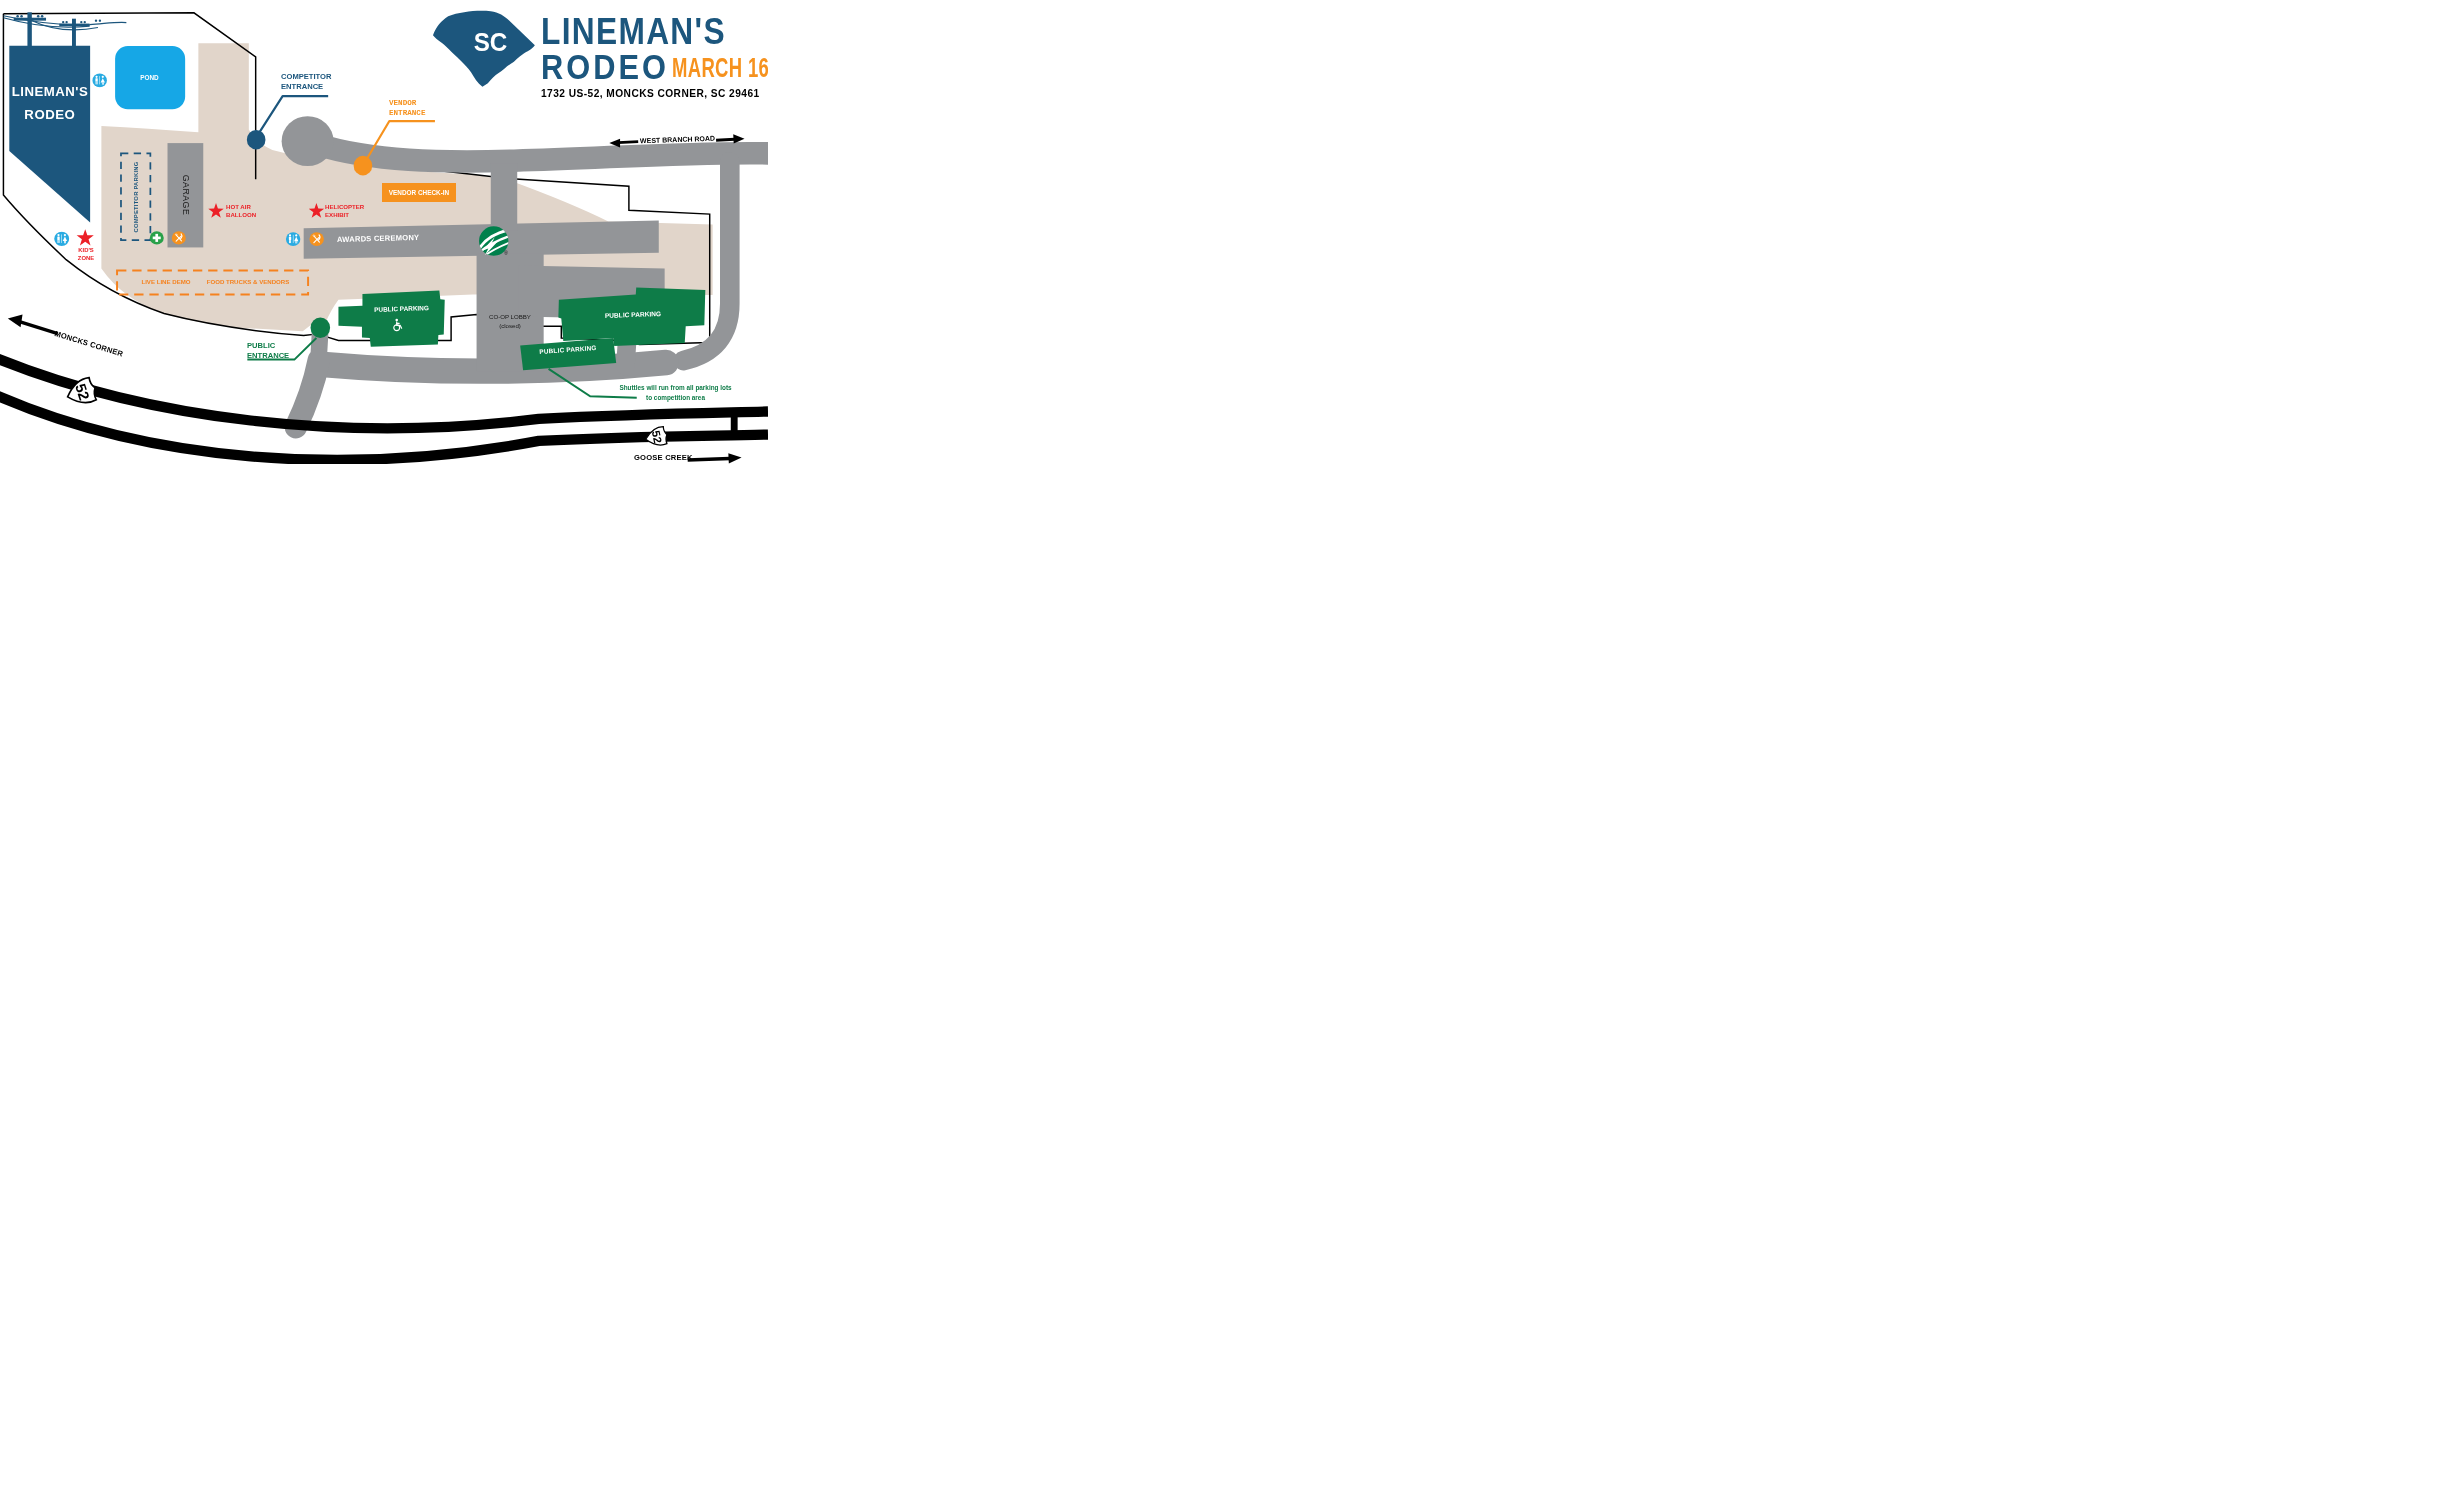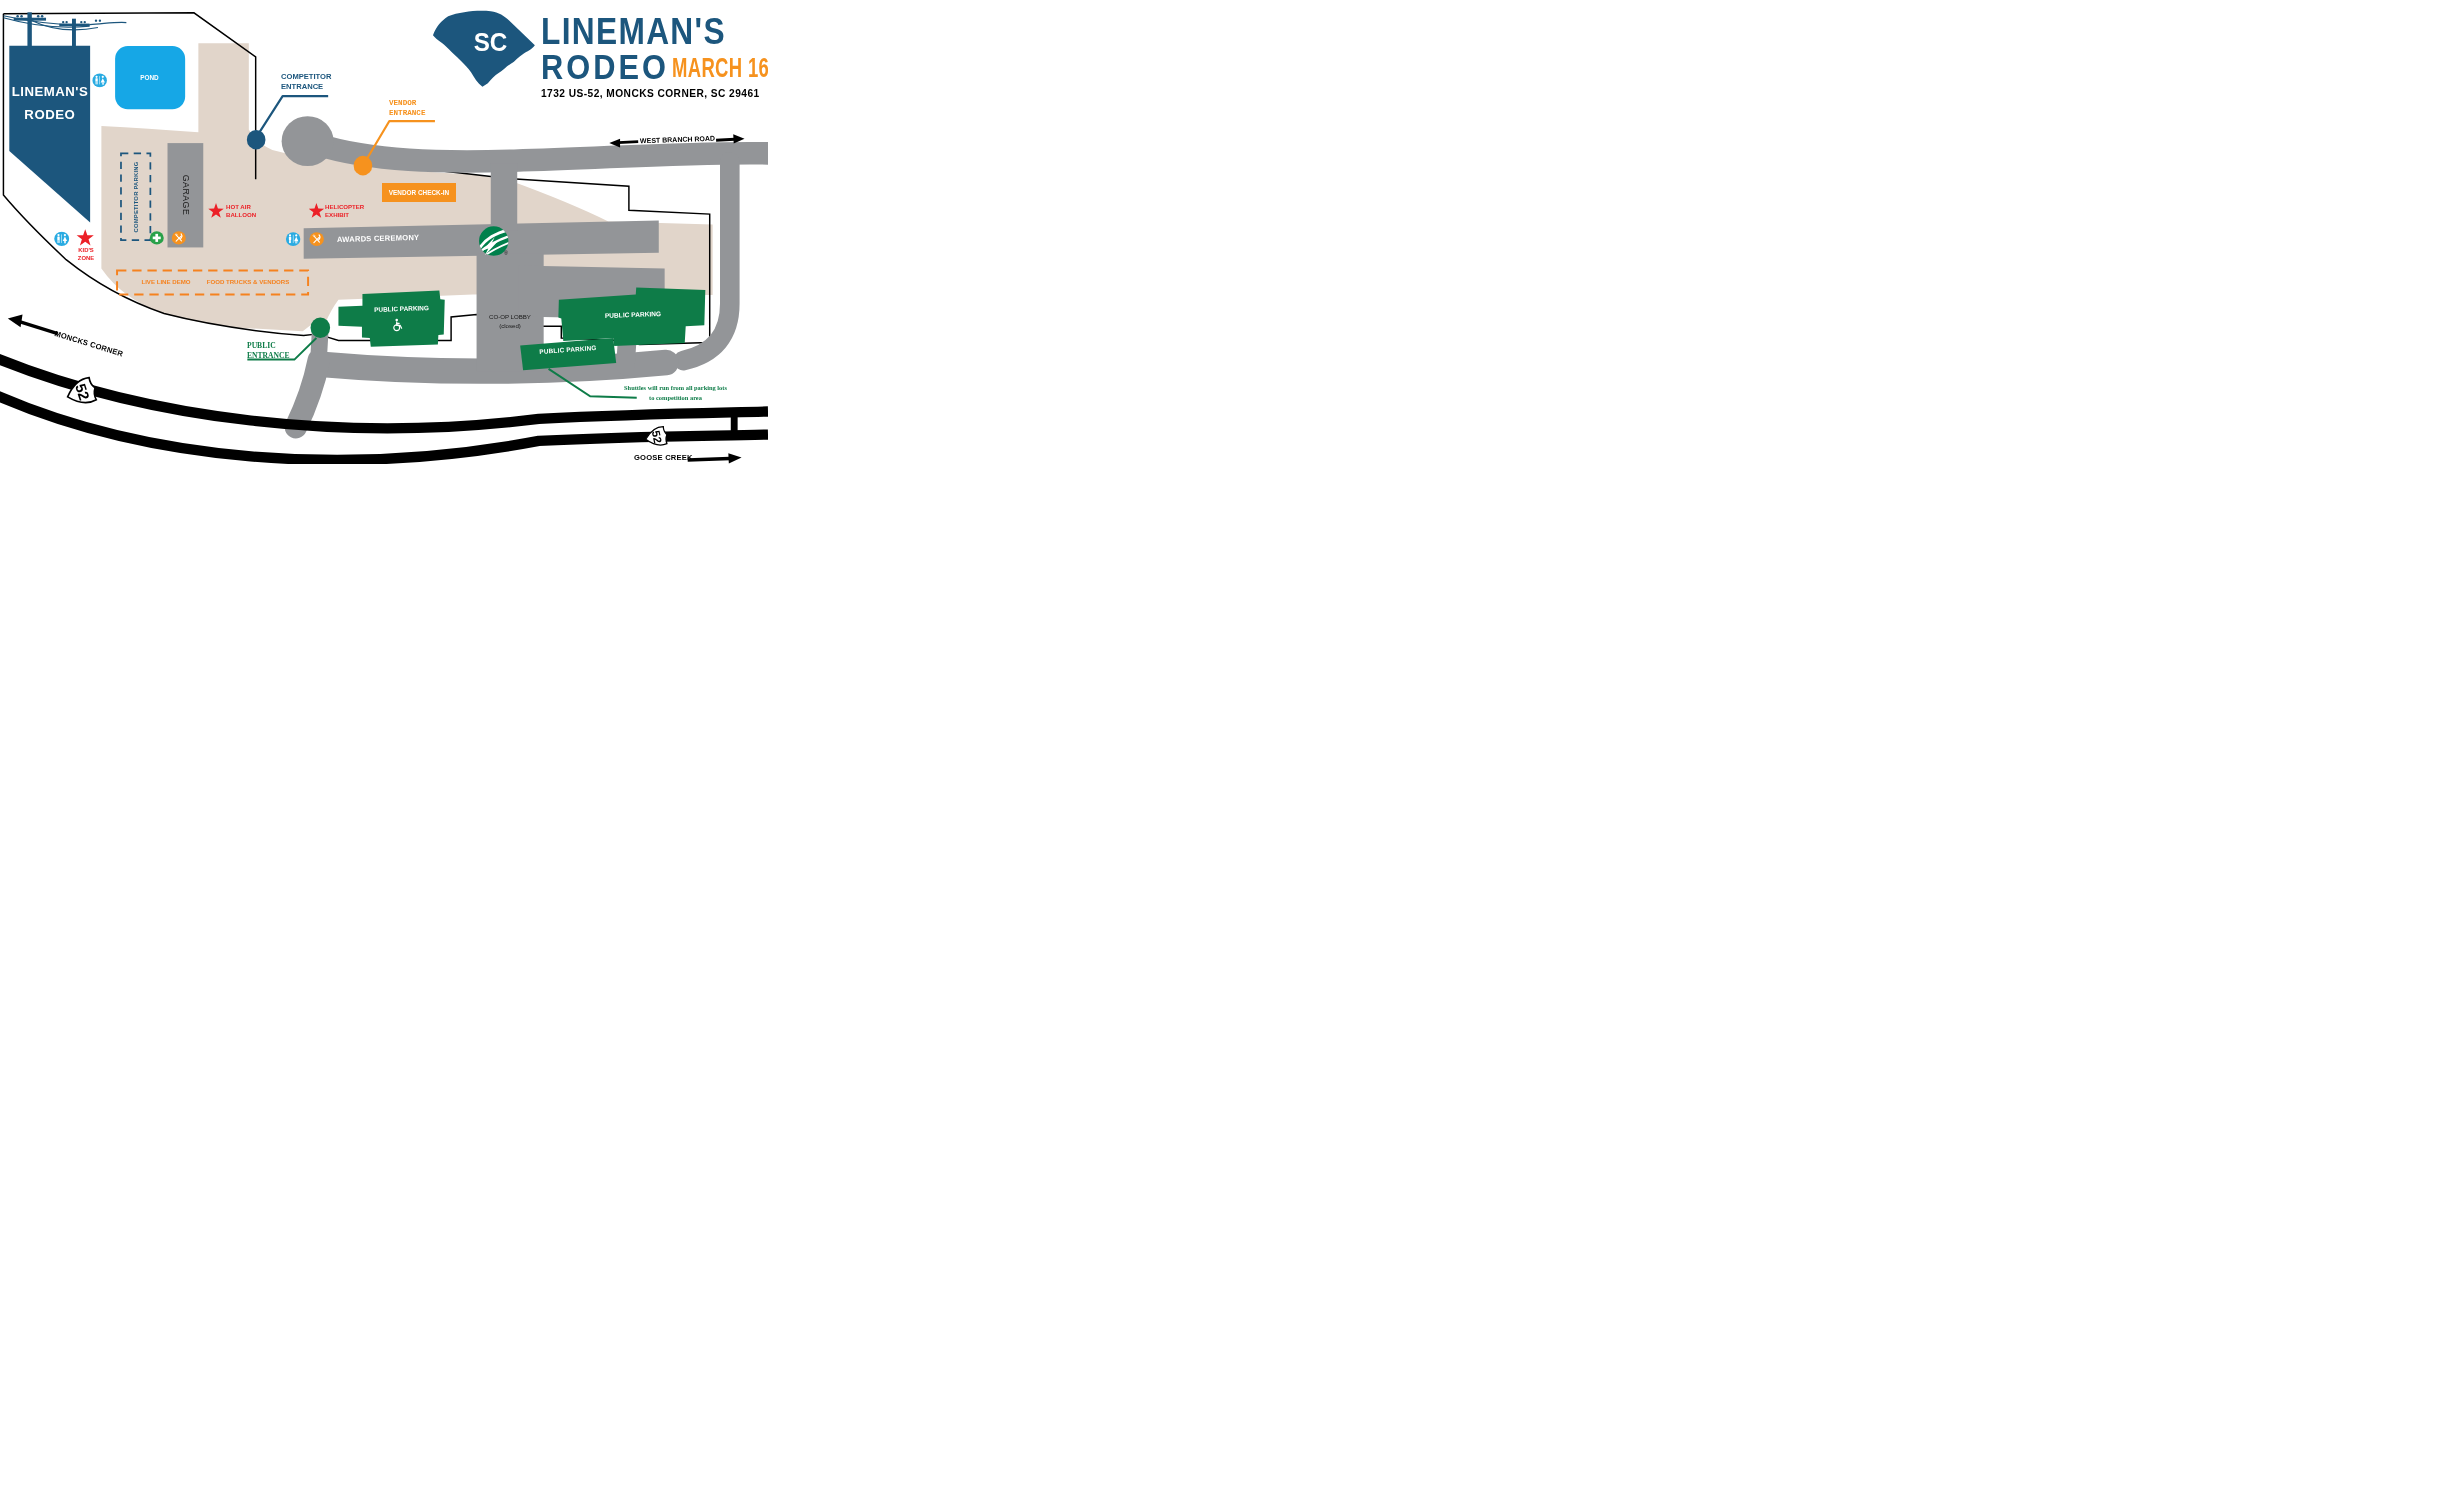--- a/index.html
+++ b/index.html
@@ -12,21 +12,21 @@
   .title{color:#1c567d;font-weight:bold;font-size:34px;line-height:1;transform:scaleX(.88);
          transform-origin:left top;letter-spacing:1.5px;}
   .date{color:#f6921e;font-weight:bold;font-size:28px;line-height:1;transform:scaleX(.66);
         transform-origin:left top;letter-spacing:0.5px;}
   .addr{color:#000;font-weight:bold;font-size:11.3px;transform:scaleX(.9);transform-origin:left top;
         letter-spacing:0.5px;}
   .sc-text{color:#fff;font-weight:bold;font-size:25.5px;transform:scaleX(.95);transform-origin:center;}
   
   .sign-line{color:#fff;font-weight:bold;font-size:13.2px;letter-spacing:0.5px;}
   
-  .blue{color:#1c567d;} .orangec{color:#f6921e;} .redc{color:#ec2027;} .greenc{color:#0e7c48;font-family:Liberation Serif, serif;}
+  .blue{color:#1c567d;} .orangec{color:#f6921e;} .redc{color:#ec2027;} .greenc{color:#0e7c48;}
   .b{font-weight:bold;}
   .two{line-height:1.35;}
   .whitec{color:#fff;}
   .rot-90{transform:rotate(-90deg);}
   .rot90{transform:rotate(90deg);}
   .flexc{display:flex;align-items:center;justify-content:center;}
 </style>
 </head>
 <body>
 

